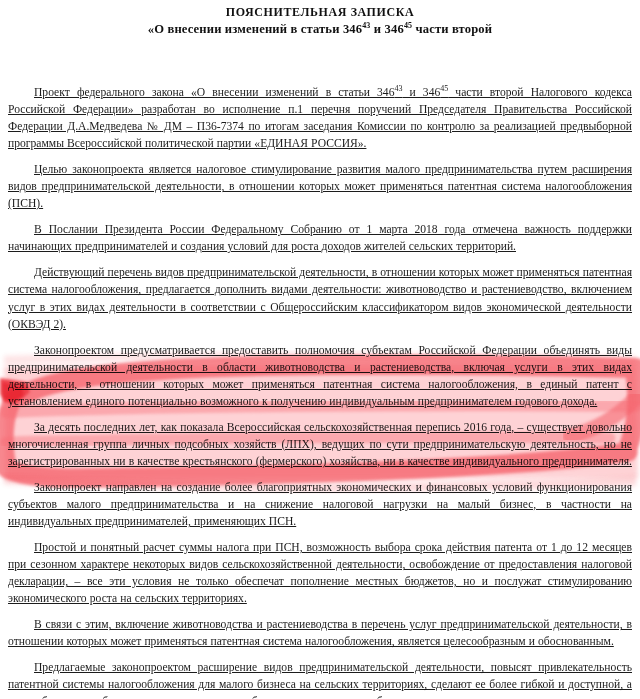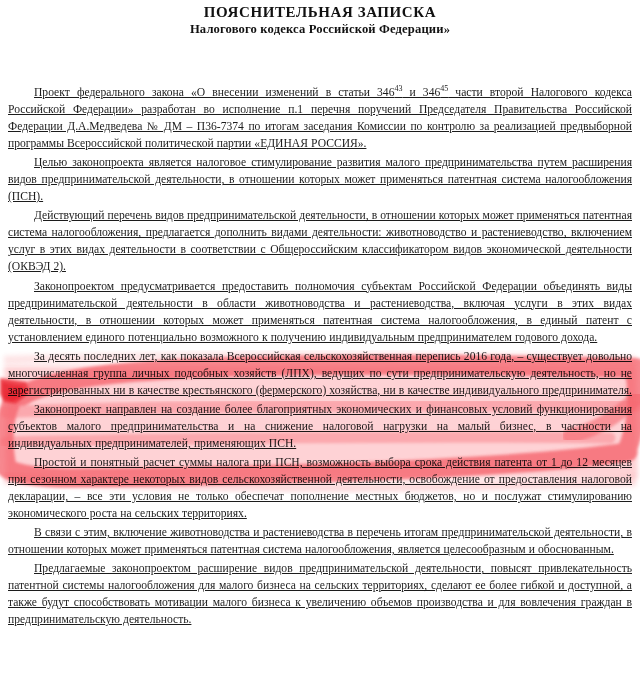--- a/index.html
+++ b/index.html
@@ -25,21 +25,21 @@
     width: 640px;
     text-align: center;
   }
   .title-line {
     font-weight: bold;
     font-size: 12.6px;
     line-height: 16.6px;
     letter-spacing: 0.15px;
     color: #111111;
   }
-  .title-line.l1 { font-size: 15px; letter-spacing: 0.6px; }
+  .title-line.l1 { font-size: 12px; letter-spacing: 0.6px; }
   .title-line sup {
     font-size: 8px;
     vertical-align: super;
     line-height: 0;
   }
 
   
   .body-block {
     position: absolute;
     left: 8px;
@@ -52,21 +52,21 @@
     text-indent: 26px;
     text-align: justify;
     font-size: 11.6px;
     line-height: 17.05px;
     color: #1c1c1c;
     hyphens: none;
     position: relative;
     z-index: 1;
     text-decoration: underline;
   }
-  p.para + p.para { margin-top: 2px; }
+  p.para + p.para { margin-top: 9px; }
   p.para.gap-before { margin-top: 2.5px; }
   
   p.para { word-spacing: 0.2px; }
   .wsp { word-spacing: 2.4px; }
   .wsp2 { word-spacing: 4.6px; }
 
   sup.fn {
     font-size: 8px;
     vertical-align: super;
     line-height: 0;
@@ -84,43 +84,44 @@
     mix-blend-mode: multiply;
   }
 </style>
 </head>
 <body>
 
 <div id="page">
 
   <div class="title-block">
     <div class="title-line l1">ПОЯСНИТЕЛЬНАЯ ЗАПИСКА</div>
-    <div class="title-line l4">Налогового кодекса Российской Федерации»</div>
+    <div class="title-line l3"><span>«О внесении изменений в статьи 346</span><sup>43</sup><span> и 346</span><sup>45</sup><span> части второй</span></div>
   </div>
 
   <div class="body-block">
 
     <p class="para"><span>Проект федерального закона   «О внесении изменений в статьи 346</span><sup class="fn">43</sup><span> и 346</span><sup class="fn">45</sup><span> части второй Налогового кодекса Российской Федерации»  разработан во исполнение п.1 перечня поручений Председателя Правительства Российской Федерации Д.А.Медведева №   ДМ – П36-7374 по итогам заседания Комиссии по контролю за реализацией предвыборной программы Всероссийской политической партии «ЕДИНАЯ РОССИЯ».</span></p>
 
     <p class="para gap-before wsp">Целью законопроекта является налоговое стимулирование развития малого предпринимательства путем расширения видов предпринимательской деятельности, в отношении которых может применяться патентная система налогообложения (ПСН).</p>
 
+    <p class="para gap-before">В Послании Президента России Федеральному Собранию от 1 марта 2018 года отмечена важность поддержки начинающих предпринимателей и создания условий для роста доходов жителей сельских территорий.</p>
 
     <p class="para gap-before wsp">Действующий перечень видов предпринимательской деятельности, в отношении которых может применяться патентная система налогообложения, предлагается дополнить видами деятельности: животноводство и растениеводство, включением услуг в этих видах деятельности в соответствии с Общероссийским классификатором видов экономической деятельности (ОКВЭД 2).</p>
 
     <p class="para gap-before wsp">Законопроектом предусматривается предоставить полномочия субъектам Российской Федерации объединять виды предпринимательской деятельности в области животноводства и растениеводства, включая услуги в этих видах деятельности, в отношении которых может применяться патентная система налогообложения, в единый патент с установлением единого потенциально возможного к получению индивидуальным предпринимателем годового дохода.</p>
 
 
     <p class="para gap-before">За десять последних лет, как показала Всероссийская сельскохозяйственная перепись 2016 года, – существует довольно многочисленная группа личных подсобных хозяйств (ЛПХ), ведущих по сути предпринимательскую деятельность, но не зарегистрированных ни в качестве крестьянского (фермерского) хозяйства, ни в качестве индивидуального предпринимателя.</p>
 
 
     <p class="para gap-before wsp">Законопроект   направлен на создание более благоприятных экономических и финансовых условий функционирования субъектов малого предпринимательства и на снижение налоговой нагрузки на малый бизнес, в частности на индивидуальных предпринимателей, применяющих ПСН.</p>
 
     <p class="para gap-before wsp">Простой и понятный расчет суммы налога при ПСН, возможность выбора срока действия патента от 1 до 12 месяцев при сезонном характере некоторых видов сельскохозяйственной деятельности, освобождение от предоставления налоговой декларации, – все эти условия не только обеспечат пополнение местных бюджетов, но и послужат стимулированию экономического роста на сельских территориях.</p>
 
-    <p class="para gap-before wsp">В связи с этим, включение животноводства и растениеводства в перечень итогам предпринимательской деятельности, в отношении которых может применяться патентная система налогообложения, является целесообразным и обоснованным.</p>
+    <p class="para gap-before wsp">В связи с этим, включение животноводства и растениеводства в перечень услуг предпринимательской деятельности, в отношении которых может применяться патентная система налогообложения, является целесообразным и обоснованным.</p>
 
     <p class="para gap-before wsp2">Предлагаемые законопроектом расширение видов предпринимательской деятельности, повысят привлекательность патентной системы налогообложения для малого бизнеса на сельских территориях, сделают ее более гибкой и доступной, а также будут способствовать мотивации малого бизнеса к увеличению объемов производства и для вовлечения граждан в предпринимательскую деятельность.</p>
 
   </div>
 
   <svg id="marker-layer" viewBox="0 0 640 699" width="640" height="699" xmlns="http://www.w3.org/2000/svg">
     <defs>
       <filter id="soften" x="-10%" y="-10%" width="120%" height="120%">
         <feGaussianBlur stdDeviation="1.6"></feGaussianBlur>
       </filter>

